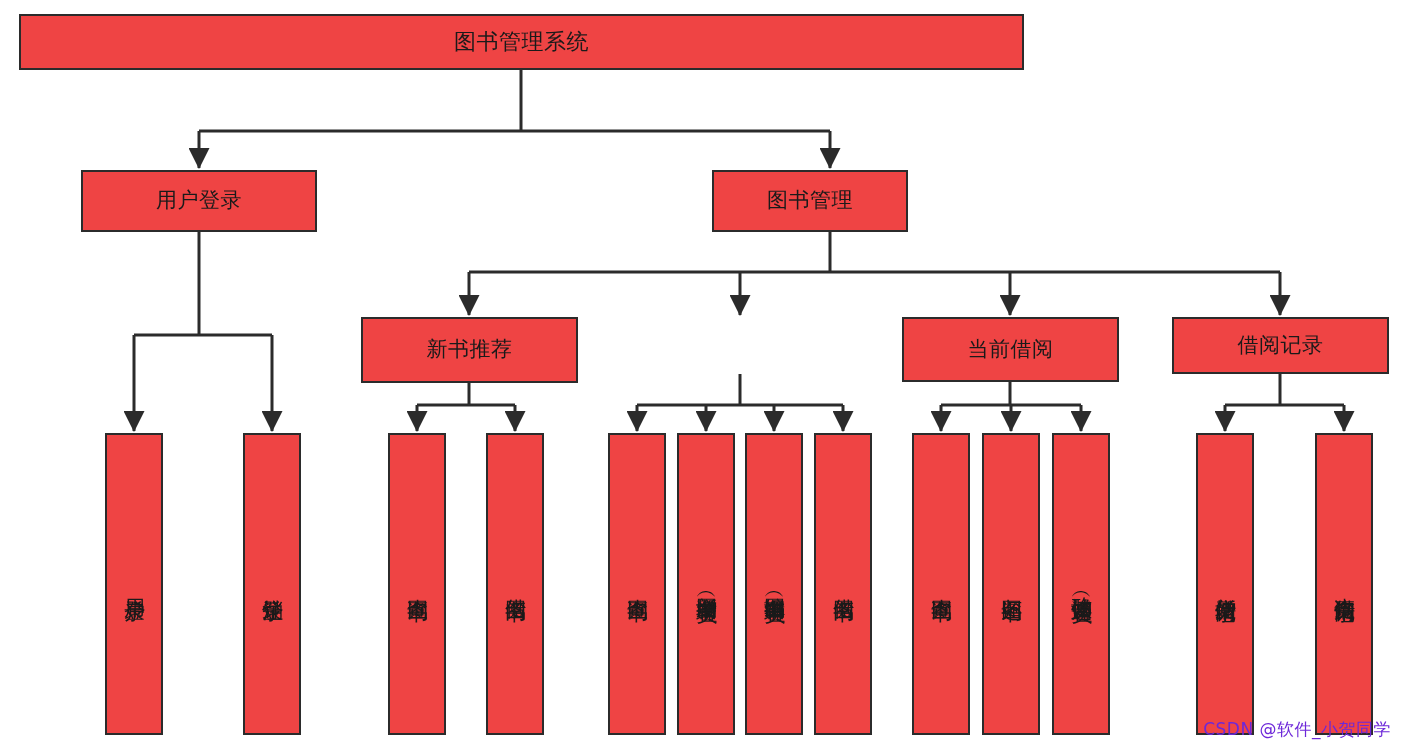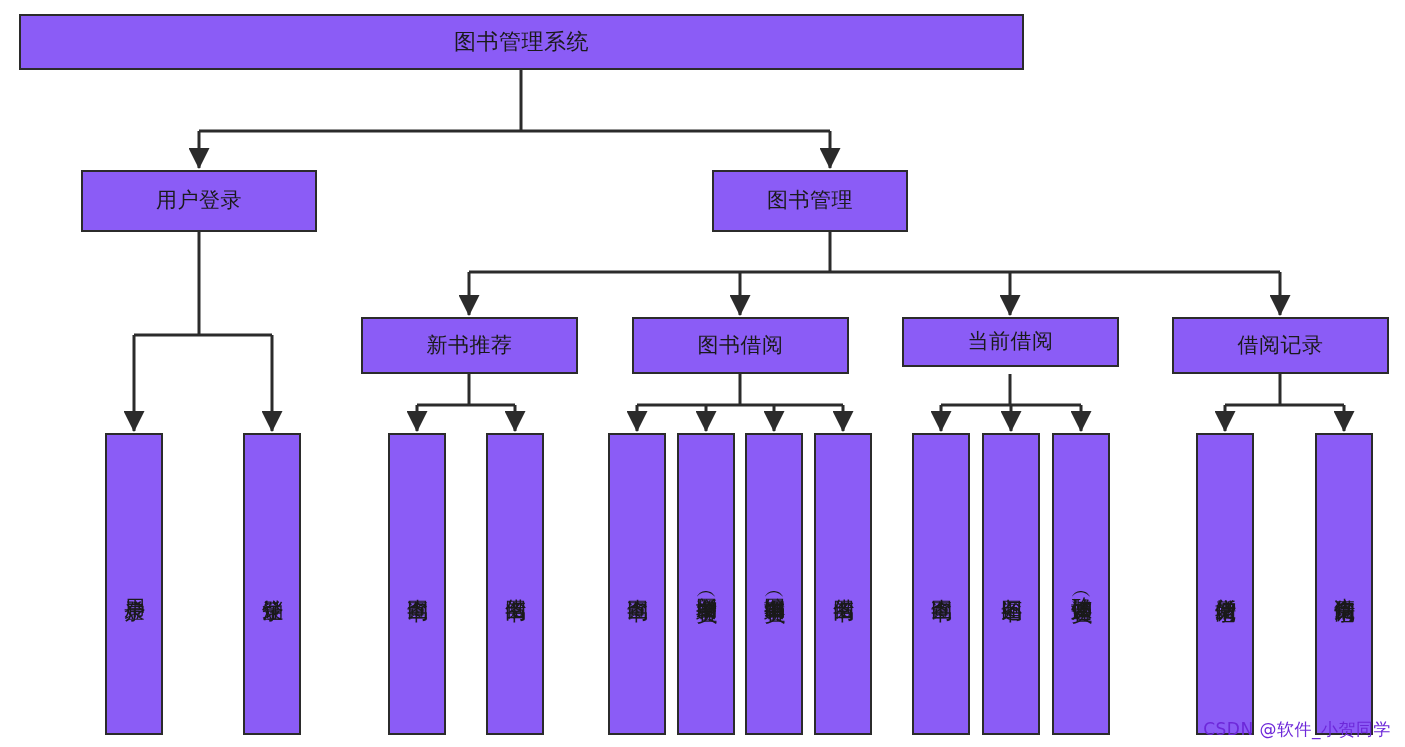--- a/index.html
+++ b/index.html
@@ -22,21 +22,21 @@
     position: absolute;
     left: 0;
     top: 0;
     width: 1405px;
     height: 747px;
     pointer-events: none;
   }
   .node {
     position: absolute;
     box-sizing: border-box;
-    background: #8b5cf6;
+    background: #ef4444;
     border: 2px solid #2b2b2b;
     display: flex;
     align-items: center;
     justify-content: center;
     color: #1a1a1a;
     z-index: 2;
     text-align: right;
   }
   .node.h {
     font-size: 21px;
@@ -130,27 +130,24 @@
     <span>图书管理系统</span>
   </div>
 
   <div class="node h" style="left: 81px; top: 170px; width: 236px; height: 62px;">
     <span>用户登录</span>
   </div>
   <div class="node h" style="left: 712px; top: 170px; width: 196px; height: 62px;">
     <span>图书管理</span>
   </div>
 
-  <div class="node h" style="left: 361px; top: 317px; width: 217px; height: 57px;">
+  <div class="node h" style="left: 361px; top: 317px; width: 217px; height: 66px;">
     <span>新书推荐</span>
   </div>
-  <div class="node h" style="left: 632px; top: 317px; width: 217px; height: 57px;">
-    <span>图书借阅</span>
-  </div>
-  <div class="node h" style="left: 902px; top: 317px; width: 217px; height: 50px;">
+  <div class="node h" style="left: 902px; top: 317px; width: 217px; height: 65px;">
     <span>当前借阅</span>
   </div>
   <div class="node h" style="left: 1172px; top: 317px; width: 217px; height: 57px;">
     <span>借阅记录</span>
   </div>
 
   <div class="node v" style="left: 105px; top: 433px; width: 58px; height: 302px;">
     <span class="vtext">用户登录</span>
   </div>
   <div class="node v" style="left: 243px; top: 433px; width: 58px; height: 302px;">

